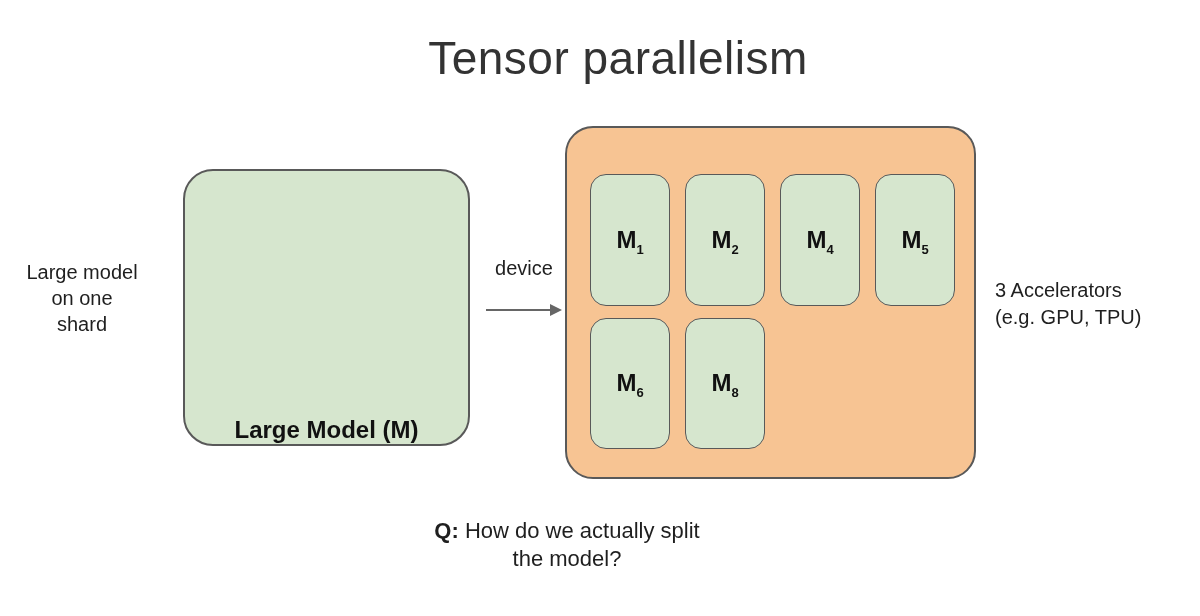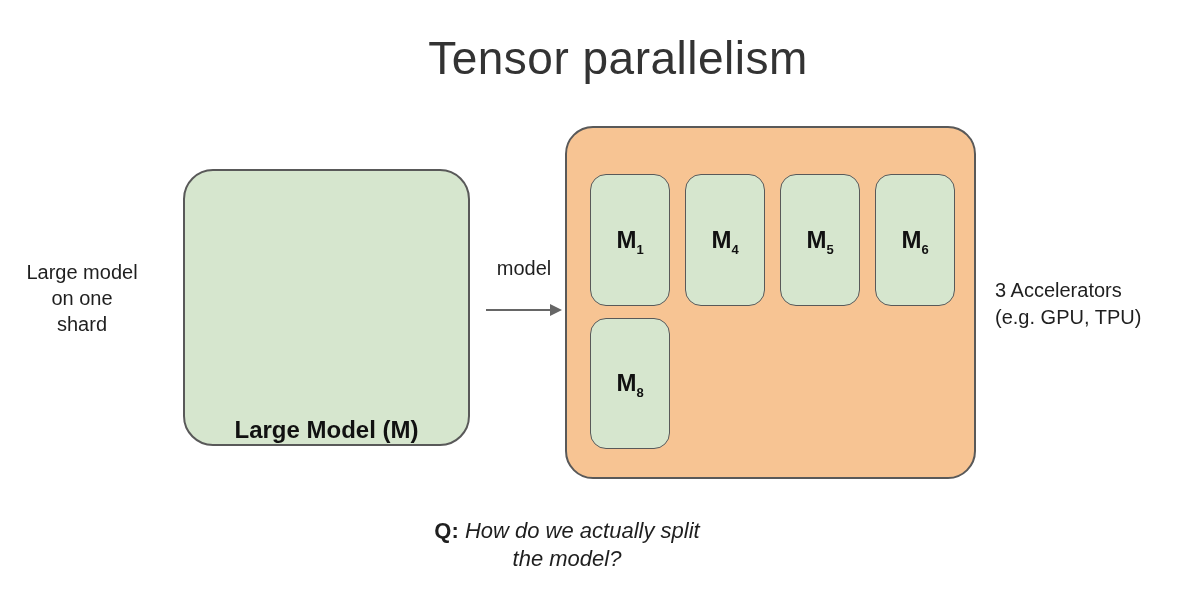--- a/index.html
+++ b/index.html
@@ -73,47 +73,50 @@
   }
   .cell-label { font-size: 24px; font-weight: bold; color: #111111; }
   .cell-label sub { font-size: 13px; line-height: 0; }
 
   .q-note {
     position: absolute; left: 367px; top: 517px; width: 400px;
     text-align: center; font-size: 22px; line-height: 28px;
     color: #1f1f1f;
   }
   .q-prefix { font-weight: bold; font-style: normal; }
-  .q-text { font-style: italic; white-space: pre-line; text-align: right; }
+  .q-text { white-space: pre-line; text-align: right; }
 </style>
 </head>
 <body>
 
 <div class="slide">
 
   <div class="title">Tensor parallelism</div>
 
   <div class="side-note left-note">Large model
 on one
 shard</div>
 
   <div class="model-box">
     <span class="model-box-label">Large Model (M)</span>
   </div>
 
-  <div class="shard-label">model</div>
+  <div class="shard-label">device</div>
 
   <svg class="shard-arrow" width="80" height="18" viewBox="0 0 80 18" aria-hidden="true">
     <line x1="2" y1="9" x2="67" y2="9" stroke="currentColor" stroke-width="2"></line>
     <polygon points="66,3 78,9 66,15" fill="currentColor"></polygon>
   </svg>
 
   <div class="accel-box">
     <div class="cell">
       <span class="cell-label"><span>M</span><sub>1</sub></span>
+    </div>
+    <div class="cell">
+      <span class="cell-label"><span>M</span><sub>2</sub></span>
     </div>
     <div class="cell">
       <span class="cell-label"><span>M</span><sub>4</sub></span>
     </div>
     <div class="cell">
       <span class="cell-label"><span>M</span><sub>5</sub></span>
     </div>
     <div class="cell">
       <span class="cell-label"><span>M</span><sub>6</sub></span>
     </div>

